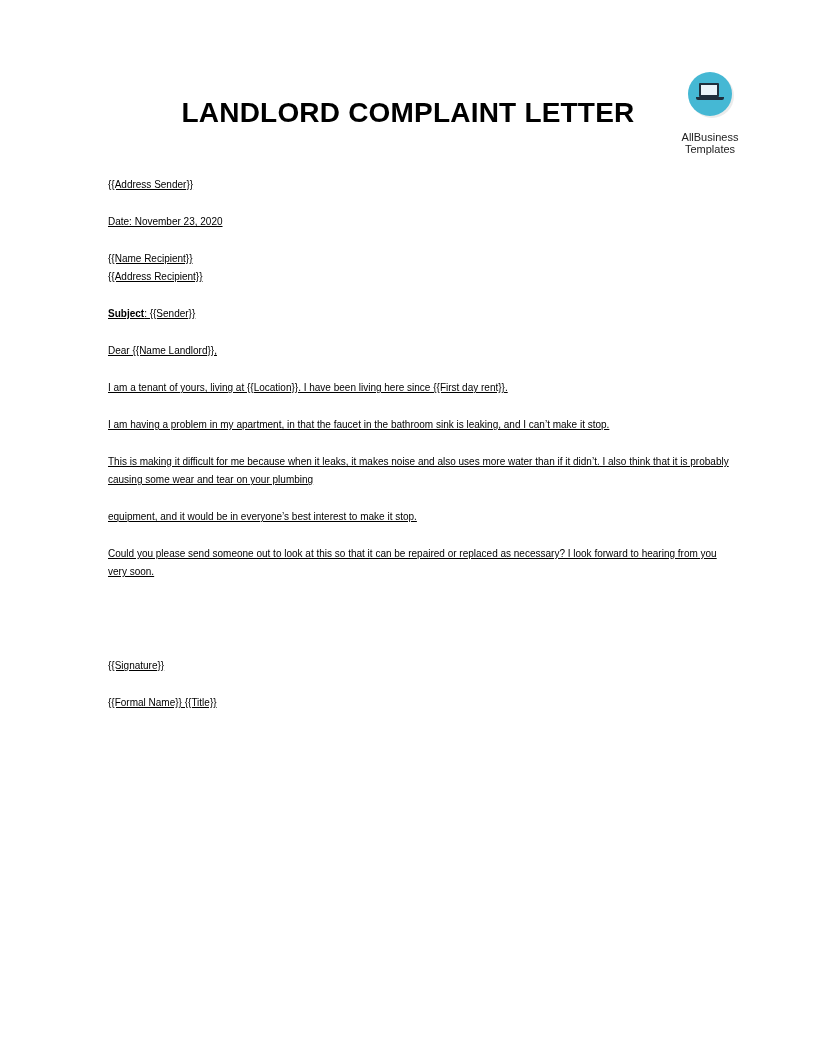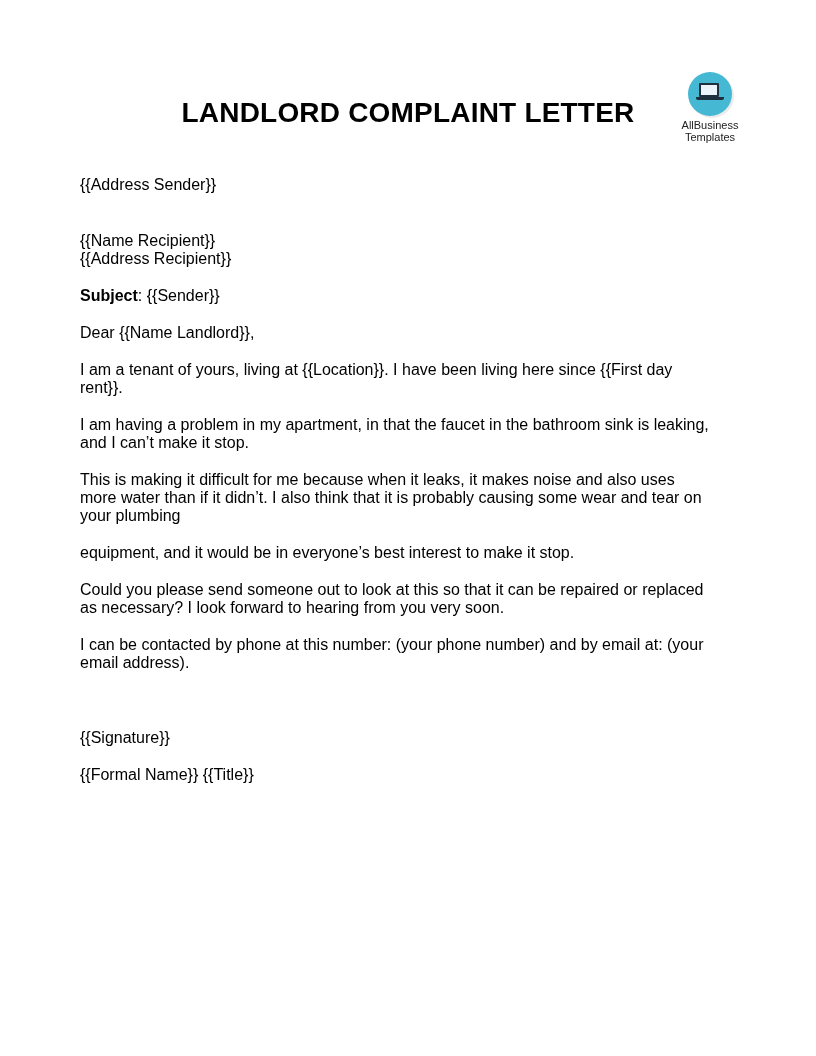--- a/index.html
+++ b/index.html
@@ -6,25 +6,25 @@
     body { width: 816px; height: 1056px; position: relative; overflow: hidden;
       font-family: "Liberation Sans", "DejaVu Sans", sans-serif; color: #000; }
     .logo { position: absolute; left: 670px; top: 72px; width: 80px; text-align: center; }
     .logo-circle { width: 44px; height: 44px; border-radius: 50%; background: #45b8d4;
       margin: 0 auto; position: relative; box-shadow: 2px 2px 0 rgba(0,0,0,0.08); overflow: hidden; }
     .laptop-screen { position: absolute; left: 11px; top: 11px; width: 20px; height: 14px;
       background: #1f2f3d; border-radius: 1px; }
     .laptop-screen::after { content: ""; position: absolute; left: 2px; top: 2px; width: 16px; height: 10px;
       background: #eaf4fa; }
     .laptop-base { position: absolute; left: 8px; top: 25px; width: 28px; height: 3px; background: #1f2f3d; border-radius: 0 0 2px 2px; }
-    .logo-text { font-size: 11px; line-height: 12px; color: #222; margin-top: 3px; }
+    .logo-text { font-size: 11px; line-height: 12px; color: #222; margin-top: 15px; }
     .title { position: absolute; left: 0; top: 97px; width: 816px; text-align: center;
       font-size: 28px; font-weight: bold; letter-spacing: 0.2px; }
     .title span { display: inline-block; transform: translateX(0px); }
-    .body { position: absolute; left: 80px; top: 176px; width: 630px; font-size: 16px; line-height: 18px; }
+    .body { position: absolute; left: 108px; top: 176px; width: 630px; font-size: 10px; line-height: 18px; text-decoration: underline; }
     .p { margin: 0; }
     .gap { height: 19px; }
   </style>
 </head>
 <body>
 
 <div class="logo">
   <div class="logo-circle">
     <div class="laptop-screen"></div>
     <div class="laptop-base"></div>
@@ -33,38 +33,38 @@
     <div>AllBusiness</div>
     <div>Templates</div>
   </div>
 </div>
 
 <div class="title"><span>LANDLORD COMPLAINT LETTER</span></div>
 
 <div class="body">
   <p class="p">{{Address Sender}}</p>
   <div class="gap"></div>
+  <p class="p">Date: November 23, 2020</p>
   <div class="gap"></div>
   <p class="p">{{Name Recipient}}</p>
   <p class="p">{{Address Recipient}}</p>
   <div class="gap"></div>
   <p class="p"><b>Subject</b><span>: {{Sender}}</span></p>
   <div class="gap"></div>
   <p class="p">Dear {{Name Landlord}},</p>
   <div class="gap"></div>
   <p class="p">I am a tenant of yours, living at {{Location}}. I have been living here since {{First day rent}}.</p>
   <div class="gap"></div>
   <p class="p">I am having a problem in my apartment, in that the faucet in the bathroom sink is leaking, and I can’t make it stop.</p>
   <div class="gap"></div>
   <p class="p">This is making it difficult for me because when it leaks, it makes noise and also uses more water than if it didn’t. I also think that it is probably causing some wear and tear on your plumbing</p>
   <div class="gap"></div>
   <p class="p">equipment, and it would be in everyone’s best interest to make it stop.</p>
   <div class="gap"></div>
   <p class="p">Could you please send someone out to look at this so that it can be repaired or replaced as necessary? I look forward to hearing from you very soon.</p>
   <div class="gap"></div>
-  <p class="p">I can be contacted by phone at this number: (your phone number) and by email at: (your email address).</p>
   <div class="gap"></div>
   <div class="gap"></div>
   <div class="gap"></div>
   <p class="p">{{Signature}}</p>
   <div class="gap"></div>
   <p class="p">{{Formal Name}} {{Title}}</p>
 </div>
 
 </body></html>

